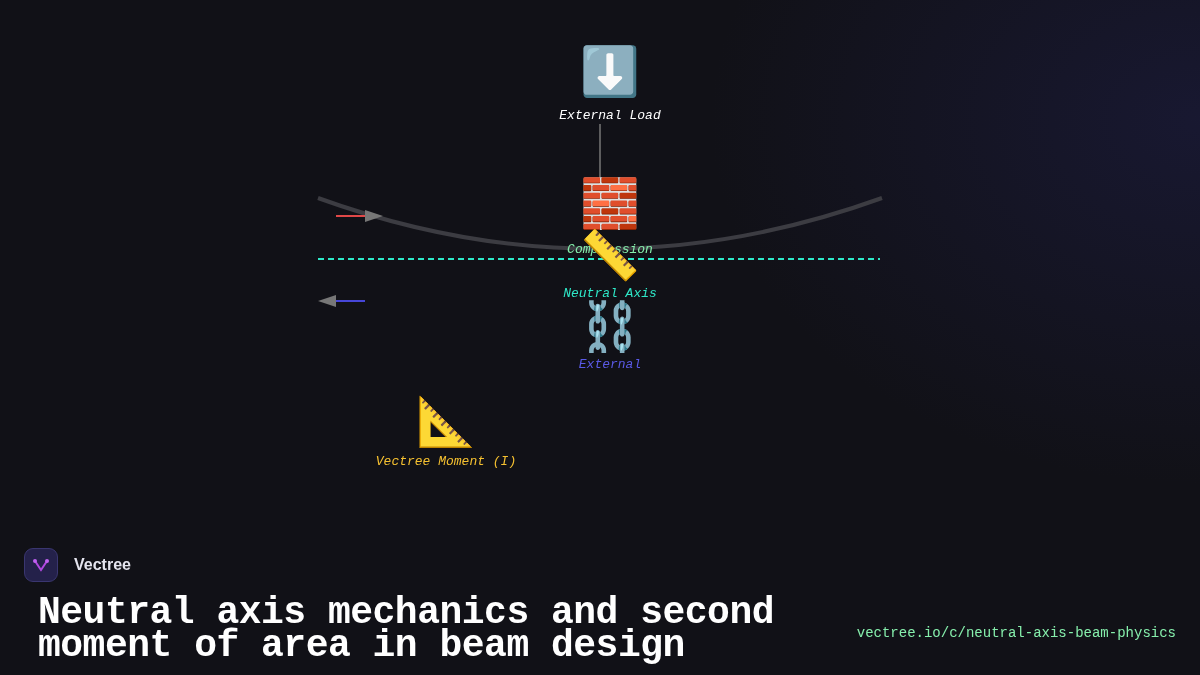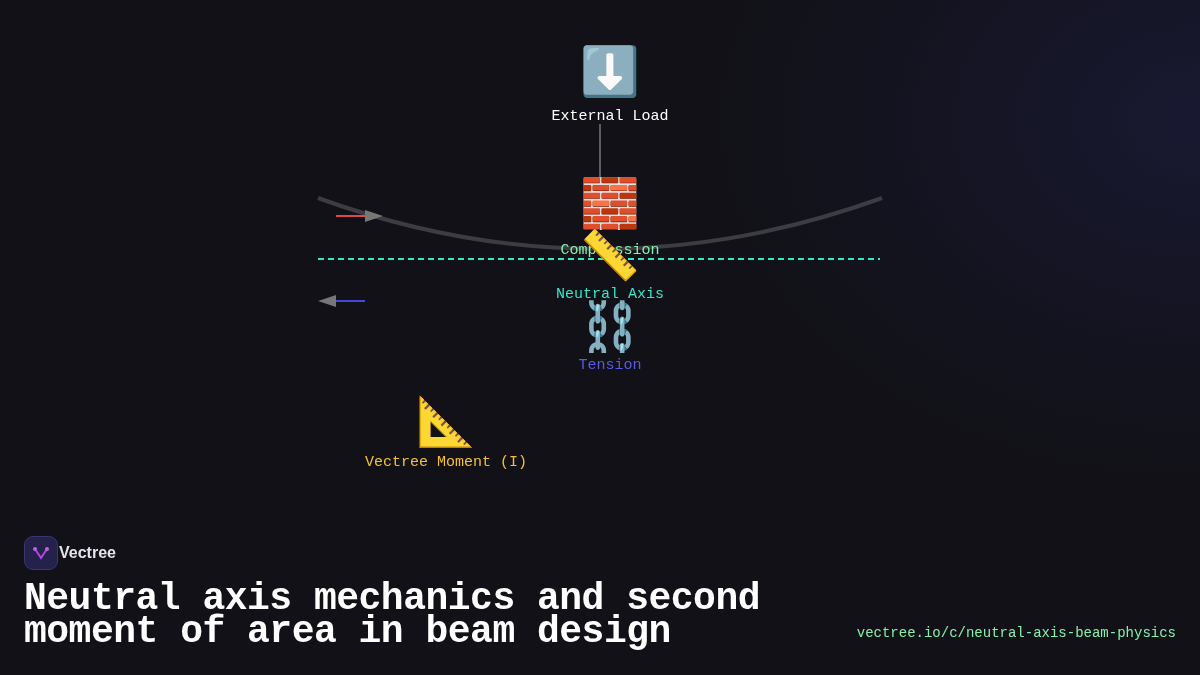--- a/index.html
+++ b/index.html
@@ -9,29 +9,29 @@
       font-family: "Liberation Mono", "DejaVu Sans Mono", monospace;
     }
     .bg-glow {
       position: absolute; inset: 0;
       background: radial-gradient(ellipse 700px 520px at 1200px 120px, rgba(30,30,70,0.55), rgba(17,17,23,0) 70%);
       pointer-events: none;
     }
     svg.diagram { position: absolute; left: 0; top: 0; }
     .node { position: absolute; text-align: center; transform: translateX(-50%); }
     .node .emoji { font-size: 48px; line-height: 54px; display: block; }
-    .node .label { font-size: 15px; white-space: nowrap; display: block; margin-top: 6px; }
-    .brand { position: absolute; left: 24px; top: 536px; display: flex; align-items: center; gap: 1px; }
+    .node .label { font-size: 13px; white-space: nowrap; display: block; margin-top: 6px; font-style: italic; }
+    .brand { position: absolute; left: 24px; top: 548px; display: flex; align-items: center; gap: 16px; }
     .brand-logo {
       width: 32px; height: 32px; border-radius: 9px; background: #24214a;
       border: 1px solid #3a3670; display: flex; align-items: center; justify-content: center;
     }
     .brand-name { font-family: "Liberation Sans", sans-serif; font-weight: bold; font-size: 16px; color: #e4e4ee; }
     .title {
-      position: absolute; left: 24px; top: 582px; margin: 0;
+      position: absolute; left: 24px; top: 582px; margin: 14px;
       font-family: "Liberation Mono", monospace; font-weight: bold;
       font-size: 38px; line-height: 33px; color: #ffffff; letter-spacing: -0.5px;
     }
     .url { position: absolute; right: 24px; top: 625px; font-size: 14px; color: #86efac; }
   </style>
 </head>
 <body>
 
 <div class="bg-glow"></div>
 
@@ -61,21 +61,21 @@
   <span class="label" style="color:#86efac; margin-top:8px;">Compression</span>
 </div>
 
 <div class="node" style="left:610px; top:232px;">
   <span class="emoji">📏</span>
   <span class="label" style="color:#2ee8c8; margin-top:0;">Neutral Axis</span>
 </div>
 
 <div class="node" style="left:610px; top:303px;">
   <span class="emoji">⛓️</span>
-  <span class="label" style="color:#5a5ae6; margin-top:0;">Tension</span>
+  <span class="label" style="color:#5a5ae6; margin-top:0;">External</span>
 </div>
 
 <div class="node" style="left:446px; top:398px;">
   <span class="emoji">📐</span>
   <span class="label" style="color:#f5c030; margin-top:2px;">Vectree Moment (I)</span>
 </div>
 
 <div class="brand">
   <div class="brand-logo">
     <svg width="18" height="16" viewBox="0 0 18 16">

